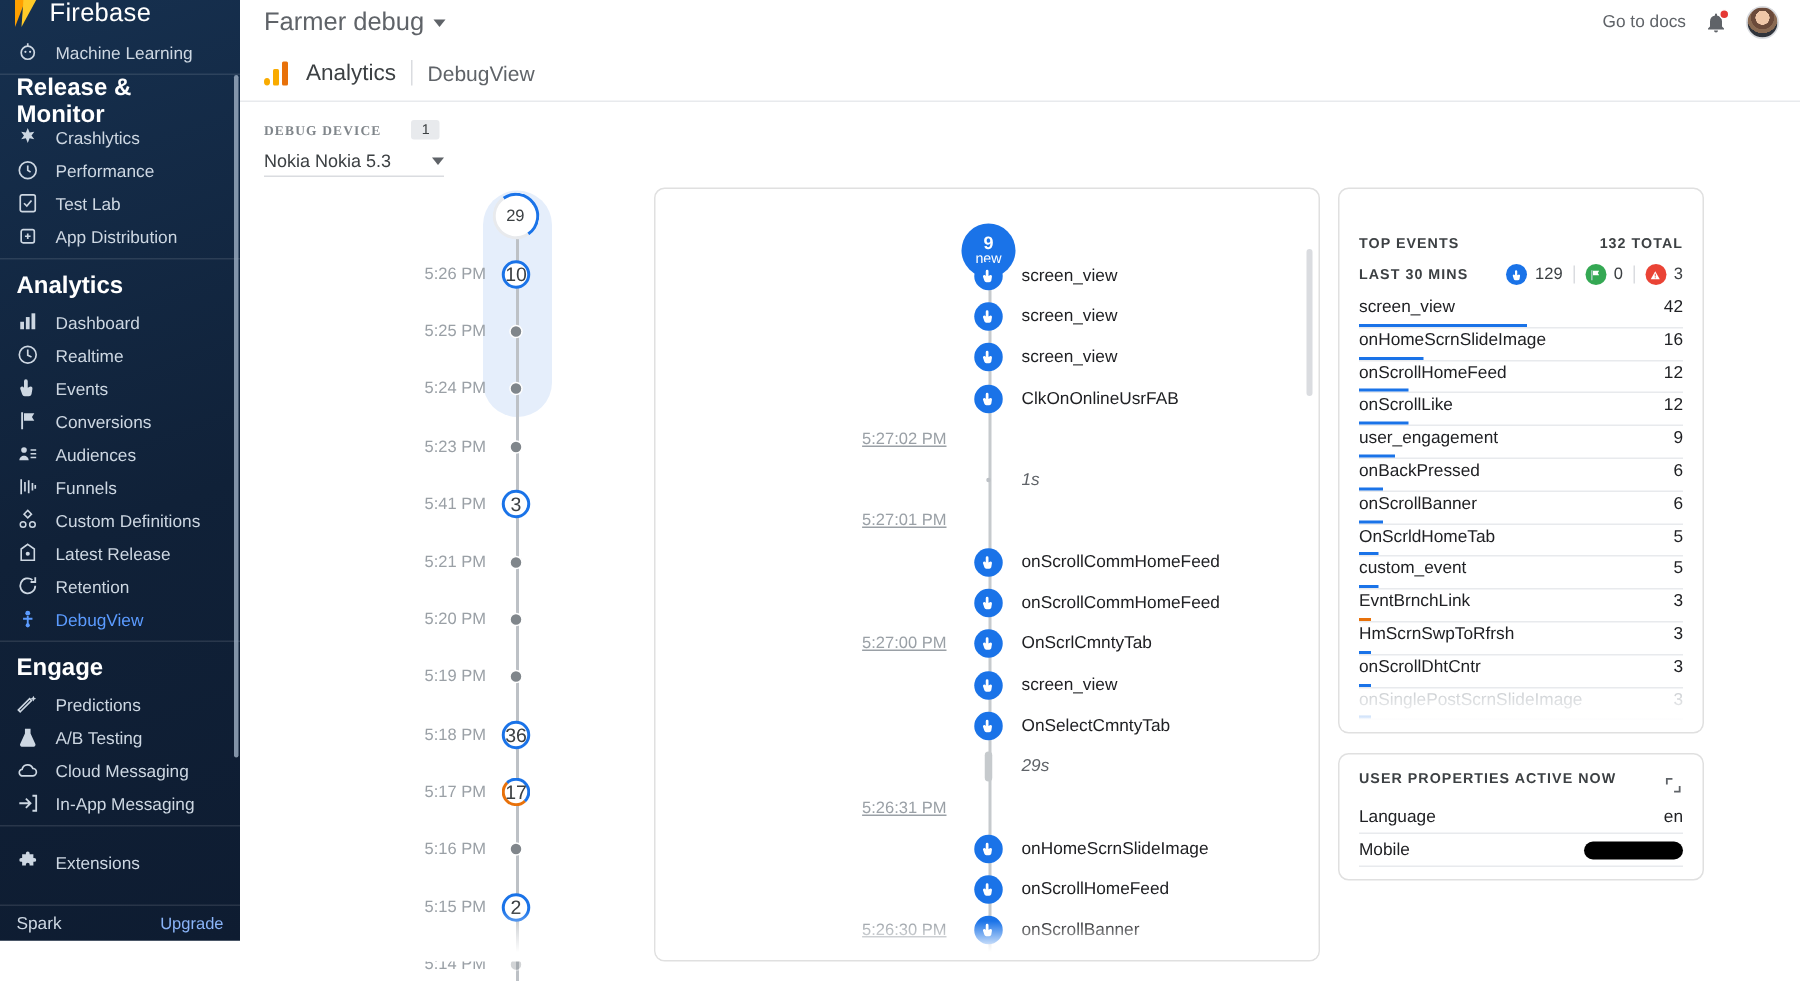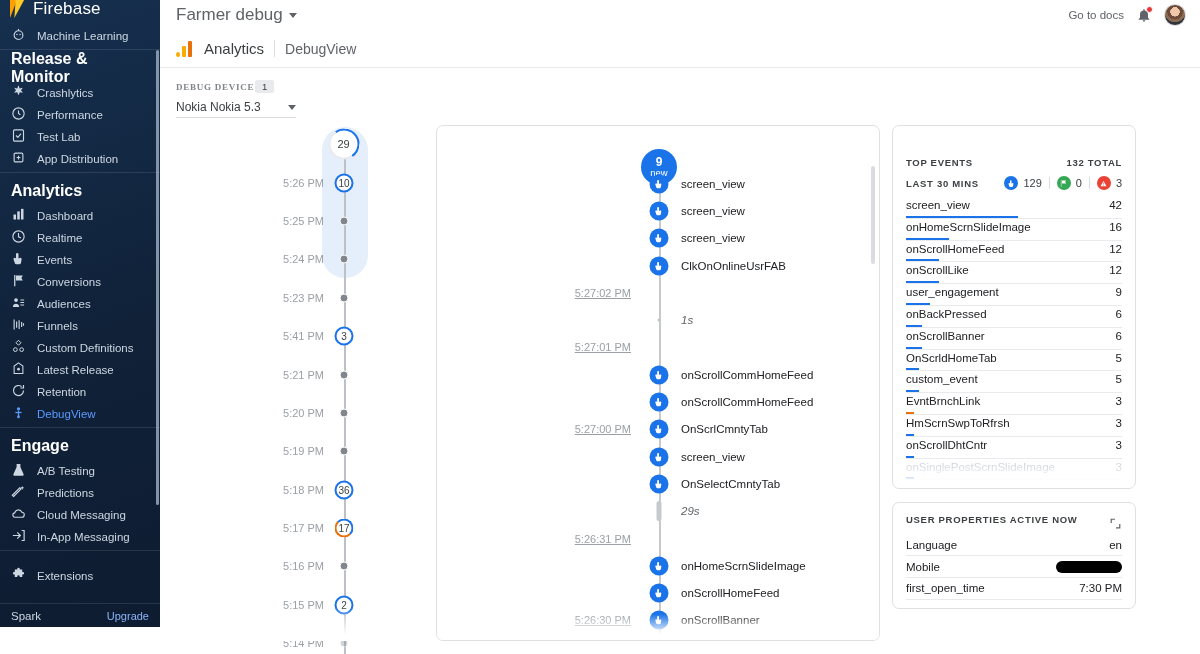--- a/index.html
+++ b/index.html
@@ -86,21 +86,21 @@
   .ga-logo { width: 18px; height: 16px; display: flex; align-items: flex-end; gap: 2px; }
   .ga-logo i { display: block; border-radius: 1px; }
   .ga-b1 { width: 4px; height: 5px; background: #f9ab00; border-radius: 50% !important; }
   .ga-b2 { width: 4px; height: 11px; background: #f9ab00; }
   .ga-b3 { width: 4px; height: 16px; background: #e8710a; }
   .t-analytics { font-size: 15px; color: #3c4043; }
   .t-sep { width: 1px; height: 17px; background: #dadce0; }
   .t-page { font-size: 14px; color: #5f6368; }
 
   .devbar { padding: 12px 16px 0 16px; }
-  .dev-lbl { display: flex; align-items: center; gap: 1px; }
+  .dev-lbl { display: flex; align-items: center; gap: 20px; }
   .dev-lbl .txt { font-size: 9px; letter-spacing: .75px; color: #80868b; font-weight: 700; font-family: "Liberation Serif", serif; }
   .dev-badge {
     min-width: 19px; height: 13px; padding: 0 4px; border-radius: 2px;
     background: #e8eaed; color: #3c4043; font-size: 9.5px;
     display: flex; align-items: center; justify-content: center;
   }
   .dev-sel {
     margin-top: 4px; width: 120px; height: 21px;
     display: flex; align-items: center; justify-content: space-between;
     border-bottom: 1px solid #dadce0; font-size: 12px; color: #3c4043; cursor: pointer; gap: 26px;
@@ -118,21 +118,21 @@
   .tl-rail { position: absolute; left: 168px; top: 22px; width: 1.5px; height: 510px; background: #bdc1c6; }
   .tl-row { position: relative; height: 38.4px; }
   .tl-time {
     position: absolute; right: 100px; top: 50%; transform: translateY(-50%);
     font-size: 11px; color: #9aa0a6; white-space: nowrap;
   }
   .tl-node {
     position: absolute; left: 168px; top: 50%;
     transform: translate(-50%, -50%); border-radius: 50%;
     display: flex; align-items: center; justify-content: center;
-    font-size: 10px; color: #3c4043; background: #fff;
+    font-size: 13px; color: #3c4043; background: #fff;
   }
   .tl-node.dot { width: 9px; height: 9px; background: #80868b; }
   .tl-node.ring { width: 19px; height: 19px; border: 2px solid #1a73e8; }
   .tl-node.ring-err { width: 19px; height: 19px; border: 2px solid #1a73e8; border-left-color: #e8710a; border-bottom-color: #e8710a; }
   .tl-node.big { width: 31px; height: 31px; border: 2.5px solid #e8eaed; border-top-color: #1a73e8; border-right-color: #1a73e8; font-size: 11px; transform: translate(-50%,-50%) rotate(10deg); }
   .tl-node.big span { transform: rotate(-10deg); }
   .tl-node.faded { opacity: .35; }
   .tl-fade {
     position: absolute; left: 0; right: 0; bottom: 0; height: 34px;
     background: linear-gradient(to bottom, rgba(255,255,255,0), #fff 82%);
@@ -387,33 +387,33 @@
             </span>
             <span>DebugView</span>
           </div>
         </div>
         <div class="sb-div"></div>
         <div class="sb-sec">
           <div class="sb-head">Engage</div>
           <div class="sb-item">
             <span class="sb-icon">
               <svg viewBox="0 0 24 24" fill="#cdd7e2">
-                <path d="M9 3h6v5l5 11a2 2 0 0 1-2 3H6a2 2 0 0 1-2-3L9 8z"></path>
-              </svg>
-            </span>
-            <span>A/B Testing</span>
-          </div>
-          <div class="sb-item">
-            <span class="sb-icon">
-              <svg viewBox="0 0 24 24" fill="#cdd7e2">
                 <path d="M4 20L16 8l-2-2L2 18z" fill="none" stroke="#cdd7e2" stroke-width="1.8"></path>
                 <path d="M18 3l1 2 2 1-2 1-1 2-1-2-2-1 2-1z"></path>
               </svg>
             </span>
             <span>Predictions</span>
+          </div>
+          <div class="sb-item">
+            <span class="sb-icon">
+              <svg viewBox="0 0 24 24" fill="#cdd7e2">
+                <path d="M9 3h6v5l5 11a2 2 0 0 1-2 3H6a2 2 0 0 1-2-3L9 8z"></path>
+              </svg>
+            </span>
+            <span>A/B Testing</span>
           </div>
           <div class="sb-item">
             <span class="sb-icon">
               <svg viewBox="0 0 24 24" fill="#cdd7e2">
                 <path d="M7 18h10a4 4 0 0 0 .4-8A6 6 0 0 0 6 11a3.5 3.5 0 0 0 1 7z" fill="none" stroke="#cdd7e2" stroke-width="1.8"></path>
               </svg>
             </span>
             <span>Cloud Messaging</span>
           </div>
           <div class="sb-item">
@@ -822,23 +822,19 @@
           </div>
           <div class="up-list" id="up-rows">
               <div class="up-row">
                 <span class="up-k">Language</span>
                 <span class="up-v">en</span>
               </div>
               <div class="up-row">
                 <span class="up-k">Mobile</span>
                 <span class="redact"></span>
               </div>
-              <div class="up-row">
-                <span class="up-k">first_open_time</span>
-                <span class="up-v">7:30 PM</span>
-              </div>
             </div>
         </div>
 
       </div>
     </div>
   </section>
 </div>
 
 </body></html>

